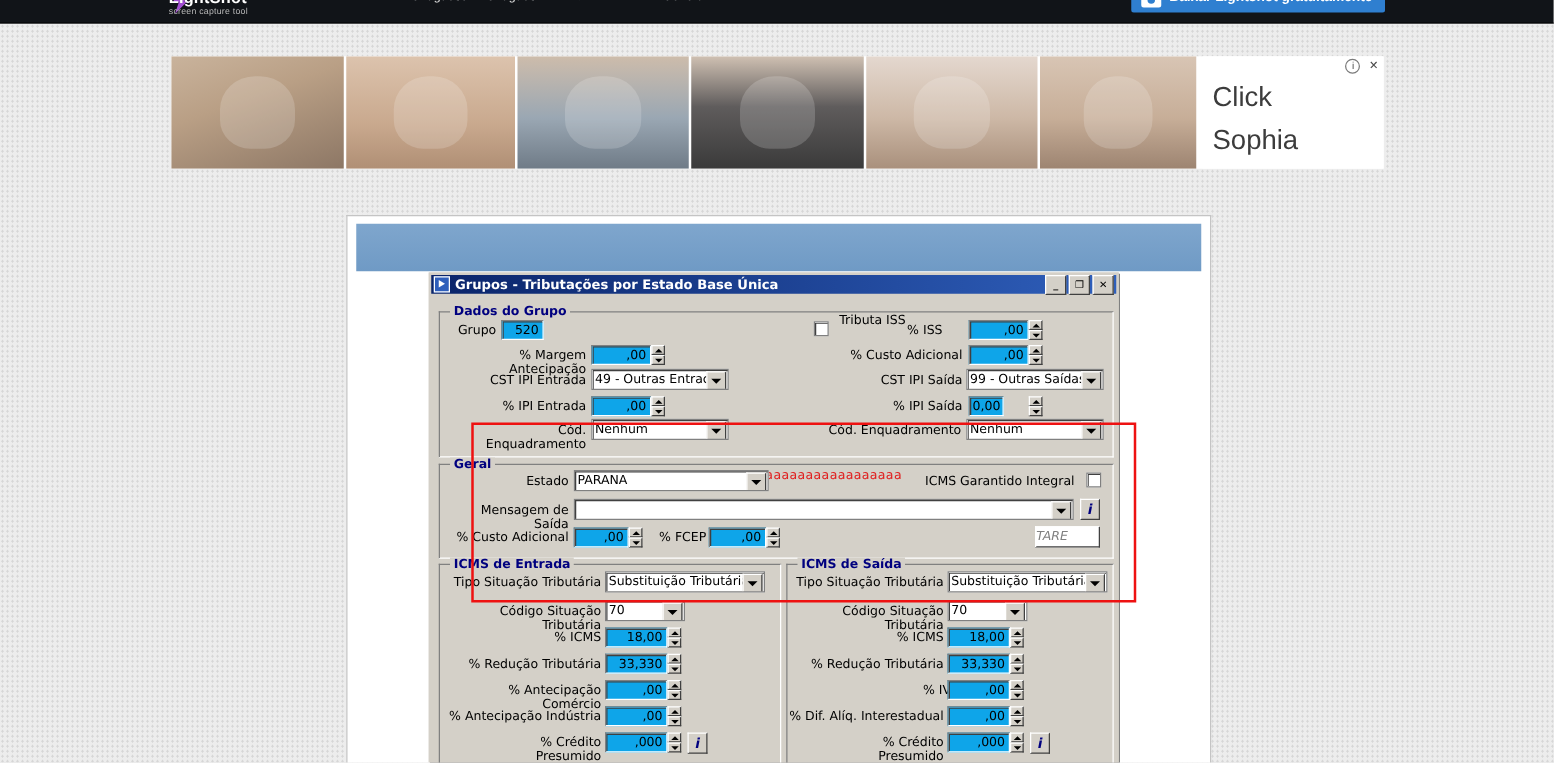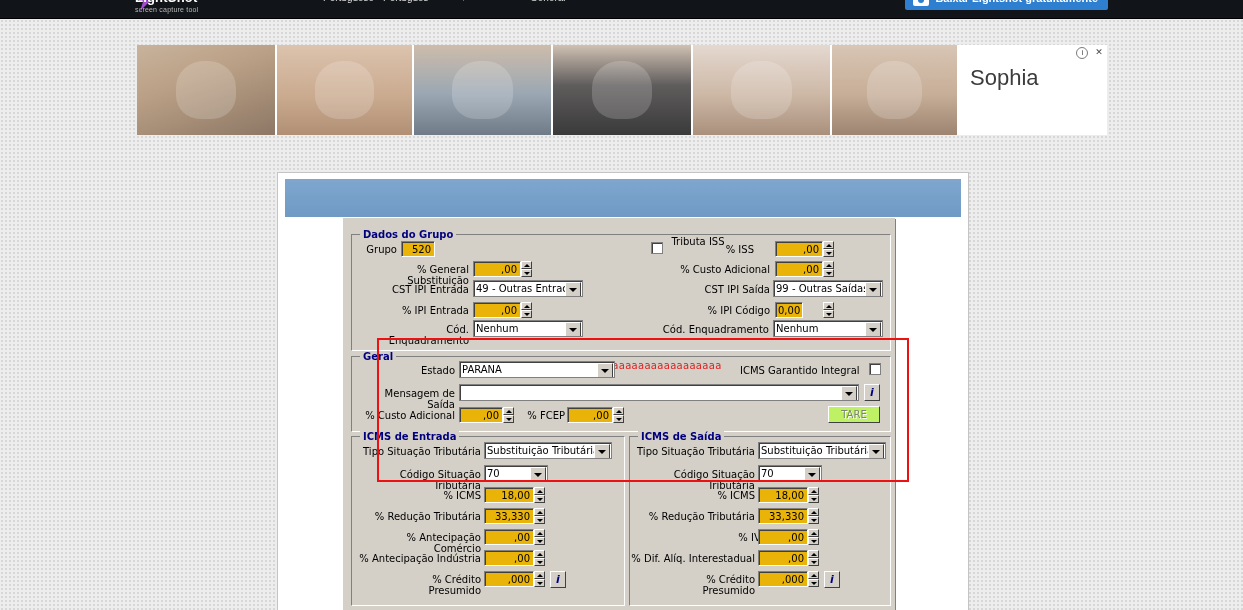--- a/index.html
+++ b/index.html
@@ -116,21 +116,21 @@
   .dlg-body{position:relative;padding:4px;}
   
   .gb{position:absolute;border:1px solid #fff;border-top-color:#808080;border-left-color:#808080;}
   .gb .lgd{
     position:absolute;top:-6px;left:8px;background:#d4d0c8;padding:0 3px;color:#00007f;
     font-size:10px;font-weight:bold;
   }
   
   .lbl{position:absolute;font-size:10px;color:#000;text-align:right;}
   .fld{
-    position:absolute;background:#eab308;border:1px solid #808080;
+    position:absolute;background:#0ea5e9;border:1px solid #808080;
     border-right-color:#fff;border-bottom-color:#fff;
     box-shadow:inset 1px 1px 0 #404040;
     font-size:10px;color:#000;box-sizing:border-box;
     padding:1px 2px;line-height:13px;height:16px;overflow:hidden;white-space:nowrap;
   }
   .fld.right{text-align:right;padding-right:3px;}
   .spin{
     position:absolute;width:11px;height:16px;
   }
   .spin div{
@@ -154,22 +154,22 @@
   }
   .combo .arw:after{
     content:"";position:absolute;left:3px;top:5px;border-left:4px solid transparent;
     border-right:4px solid transparent;border-top:4px solid #000;
   }
   .chk{
     position:absolute;width:12px;height:12px;background:#fff;border:1px solid #808080;
     box-shadow:inset 1px 1px 0 #404040;box-sizing:border-box;
   }
   .btn{
-    position:absolute;background:#bef264;border:1px solid #fff;border-right-color:#404040;
-    border-bottom-color:#404040;font-size:10px;text-align:center;box-sizing:border-box;
+    position:absolute;background:#ffffff;border:1px solid #fff;border-right-color:#404040;
+    border-bottom-color:#404040;font-size:10px;box-sizing:border-box;font-style:italic;
   }
   .btn.disabled{color:#808080;text-shadow:1px 1px 0 #fff;}
   .ibtn{
     position:absolute;width:16px;height:17px;background:#d4d0c8;border:1px solid #fff;
     border-right-color:#404040;border-bottom-color:#404040;
     color:#00007f;font-weight:bold;font-style:italic;font-size:11px;text-align:center;
     line-height:15px;box-sizing:border-box;
   }
   .redtext{
     position:absolute;color:#e02020;font-size:10px;letter-spacing:.3px;white-space:nowrap;
@@ -209,52 +209,62 @@
 <div class="ad">
   <div class="ad-thumbs">
     <div class="ad-thumb t1"></div>
     <div class="ad-thumb t2"></div>
     <div class="ad-thumb t3"></div>
     <div class="ad-thumb t4"></div>
     <div class="ad-thumb t5"></div>
     <div class="ad-thumb t6"></div>
   </div>
   <div class="ad-text">
+    <div>Click</div>
     <div>Sophia</div>
   </div>
   <div class="ad-badges">
     <span class="ad-i">i</span>
     <span class="ad-x">✕</span>
   </div>
 </div>
 
 <div class="shot">
   <div class="shot-band"></div>
 </div>
 
 <div class="dlg">
+  <div class="dlg-title">
+    <span class="dlg-ico"></span>
+    <span class="t">Grupos - Tributações por Estado Base Única</span>
+    <span class="wbtns">
+      <span class="wbtn">_</span>
+      <span class="wbtn">❐</span>
+      <span class="wbtn">✕</span>
+    </span>
+  </div>
 
   <div class="dlg-body">
 
     <div class="gb" style="left:6px;top:14px;width:538px;height:115px;">
       <span class="lgd">Dados do Grupo</span>
     </div>
 
     <div class="lbl" style="left:10px;top:24px;width:42px;">Grupo</div>
     <div class="fld right" style="left:56px;top:21px;width:34px;">520</div>
     <div class="chk" style="left:306px;top:22px;"></div>
     <div class="lbl" style="left:321px;top:16px;width:64px;text-align:center;">Tributa ISS</div>
     <div class="lbl" style="left:369px;top:24px;width:40px;">% ISS</div>
     <div class="fld right" style="left:430px;top:21px;width:48px;">,00</div>
     <div class="spin" style="left:478px;top:21px;">
         <div class="up"></div>
         <div class="dn"></div>
       </div>
 
-    <div class="lbl" style="left:20px;top:44px;width:104px;">% General Substituição</div>
+    <div class="lbl" style="left:20px;top:44px;width:104px;">% Margem Antecipação</div>
     <div class="fld right" style="left:128px;top:41px;width:48px;">,00</div>
     <div class="spin" style="left:176px;top:41px;">
         <div class="up"></div>
         <div class="dn"></div>
       </div>
 
     <div class="lbl" style="left:310px;top:44px;width:115px;">% Custo Adicional</div>
     <div class="fld right" style="left:430px;top:41px;width:48px;">,00</div>
     <div class="spin" style="left:478px;top:41px;">
         <div class="up"></div>
@@ -272,21 +282,21 @@
       <span class="arw"></span>
     </div>
 
     <div class="lbl" style="left:40px;top:85px;width:84px;">% IPI Entrada</div>
     <div class="fld right" style="left:128px;top:82px;width:48px;">,00</div>
     <div class="spin" style="left:176px;top:82px;">
         <div class="up"></div>
         <div class="dn"></div>
       </div>
 
-    <div class="lbl" style="left:350px;top:85px;width:75px;">% IPI Código</div>
+    <div class="lbl" style="left:350px;top:85px;width:75px;">% IPI Saída</div>
     <div class="fld right" style="left:430px;top:82px;width:28px;">0,00</div>
     <div class="spin" style="left:478px;top:82px;">
         <div class="up"></div>
         <div class="dn"></div>
       </div>
 
     <div class="lbl" style="left:28px;top:104px;width:96px;">Cód. Enquadramento</div>
     <div class="combo" style="left:128px;top:100px;width:110px;">
       <span>Nenhum</span>
       <span class="arw"></span>

